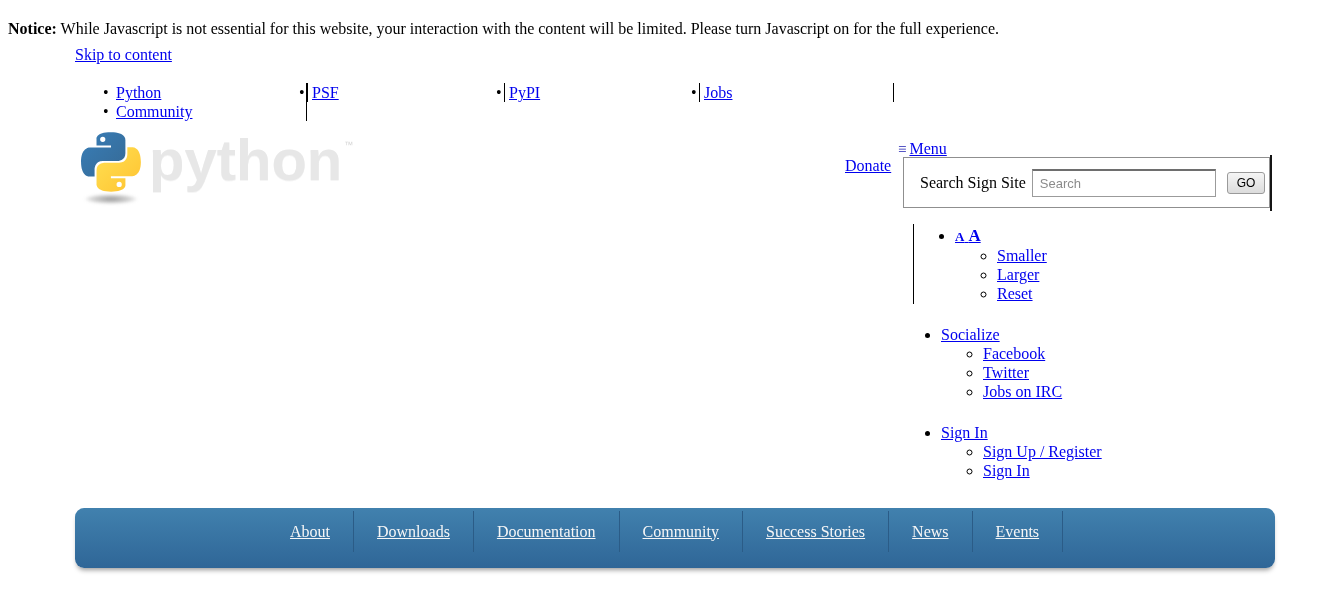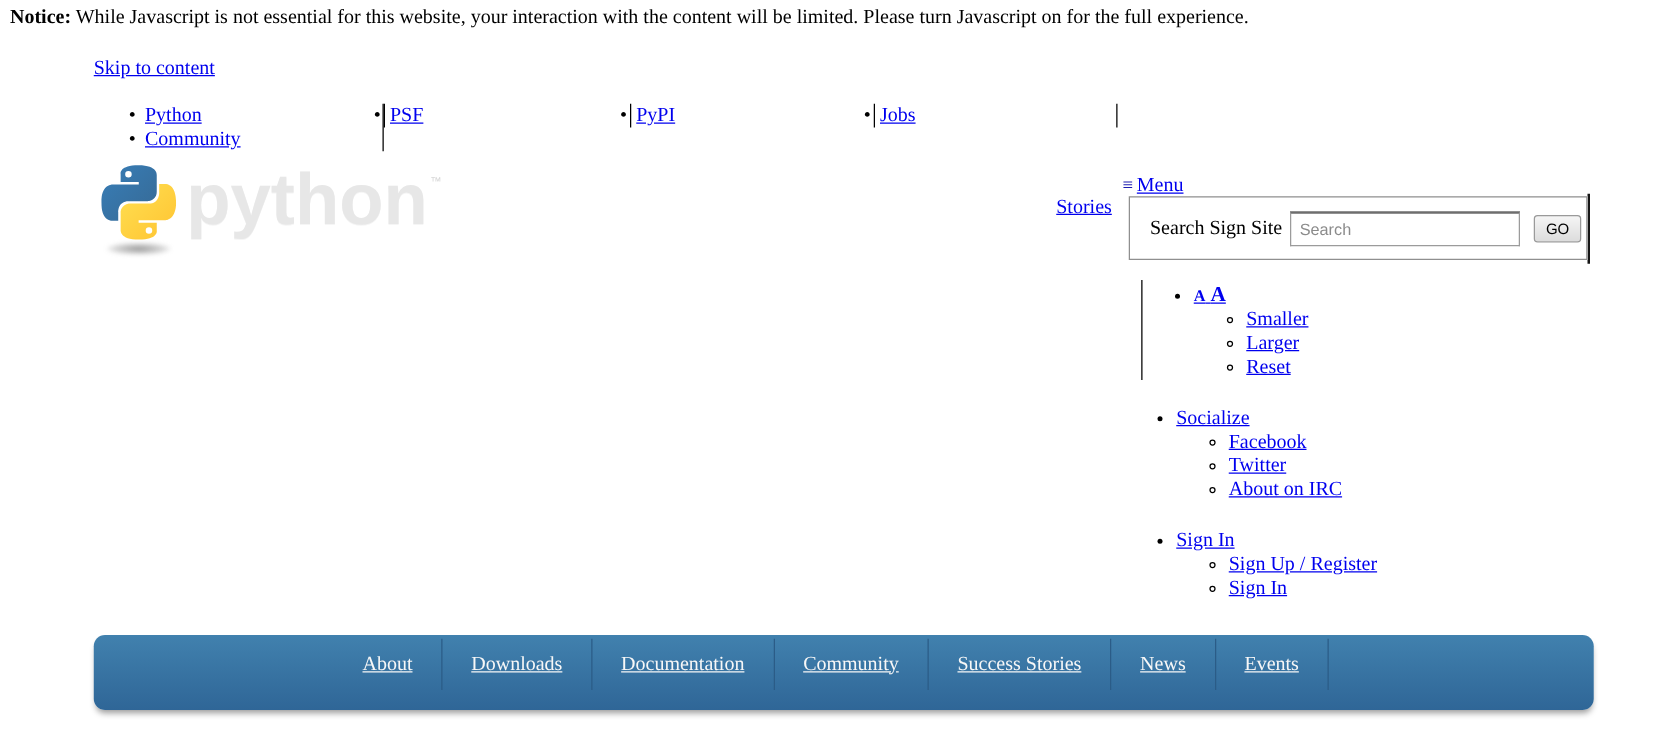--- a/index.html
+++ b/index.html
@@ -5,21 +5,21 @@
   * { box-sizing: border-box; }
   html,body { margin:0; padding:0; }
   body {
     width:1335px; height:592px; position:relative; overflow:hidden;
     background:#ffffff; color:#000;
     font-family:"Liberation Serif", serif; font-size:16px;
   }
   a { color:#0000EE; text-decoration:underline; cursor:pointer; }
 
   
-  .notice { position:absolute; left:8px; top:5px; margin:0; font-size:16px; }
+  .notice { position:absolute; left:8px; top:20px; margin:0; font-size:16px; }
   .notice b { font-weight:bold; }
 
   
   .page { position:absolute; left:75px; top:0; width:1200px; height:592px; }
 
   .skip { position:absolute; left:0; top:46px; }
 
   
   .topnav { position:absolute; left:0; top:83px; display:flex; align-items:flex-start; }
   .tcol { list-style:none; margin:0; padding:0 0 0 4px; }
@@ -116,21 +116,21 @@
         </defs>
         <path fill="url(#pyb)" d="M126.916.072c-64.832 0-60.784 28.115-60.784 28.115l.072 29.128h61.868v8.745H41.631S.145 61.355.145 126.77c0 65.417 36.21 63.097 36.21 63.097h21.61v-30.356s-1.165-36.21 35.632-36.21h61.362s34.475.557 34.475-33.319V33.97S194.67.072 126.916.072zM92.802 19.66a11.12 11.12 0 0 1 11.13 11.13 11.12 11.12 0 0 1-11.13 11.13 11.12 11.12 0 0 1-11.13-11.13 11.12 11.12 0 0 1 11.13-11.13z"></path>
         <path fill="url(#pyy)" d="M128.757 254.126c64.832 0 60.784-28.115 60.784-28.115l-.072-29.127H127.6v-8.745h86.441s41.486 4.705 41.486-60.712c0-65.416-36.21-63.096-36.21-63.096h-21.61v30.355s1.165 36.21-35.632 36.21h-61.362s-34.475-.557-34.475 33.32v56.013s-5.235 33.897 62.518 33.897zm34.114-19.586a11.12 11.12 0 0 1-11.13-11.13 11.12 11.12 0 0 1 11.13-11.131 11.12 11.12 0 0 1 11.13 11.13 11.12 11.12 0 0 1-11.13 11.13z"></path>
       </svg>
       <span class="logo-shadow"></span>
     </span>
     <span class="wordmark">python</span>
     <span class="tm">™</span>
   </a>
 
-  <a class="donate" href="#">Stories</a>
+  <a class="donate" href="#">Donate</a>
 
   <a class="menu-link" href="#"><span class="menu-icon">≡</span><span class="menu-text">Menu</span></a>
 
   <div class="search-area">
     <div class="search-box">
       <label class="search-label">Search Sign Site</label>
       <input type="text" class="search-input" placeholder="Search" style="">
       <button class="go-btn">GO</button>
     </div>
   </div>
@@ -145,21 +145,21 @@
           <li><a href="#">Reset</a></li>
         </ul>
       </li>
     </ul>
     <ul class="side-sec">
       <li>
         <a href="#">Socialize</a>
         <ul>
           <li><a href="#">Facebook</a></li>
           <li><a href="#">Twitter</a></li>
-          <li><a href="#">About on IRC</a></li>
+          <li><a href="#">Jobs on IRC</a></li>
         </ul>
       </li>
     </ul>
     <ul class="side-sec">
       <li>
         <a href="#">Sign In</a>
         <ul>
           <li><a href="#">Sign Up / Register</a></li>
           <li><a href="#">Sign In</a></li>
         </ul>

